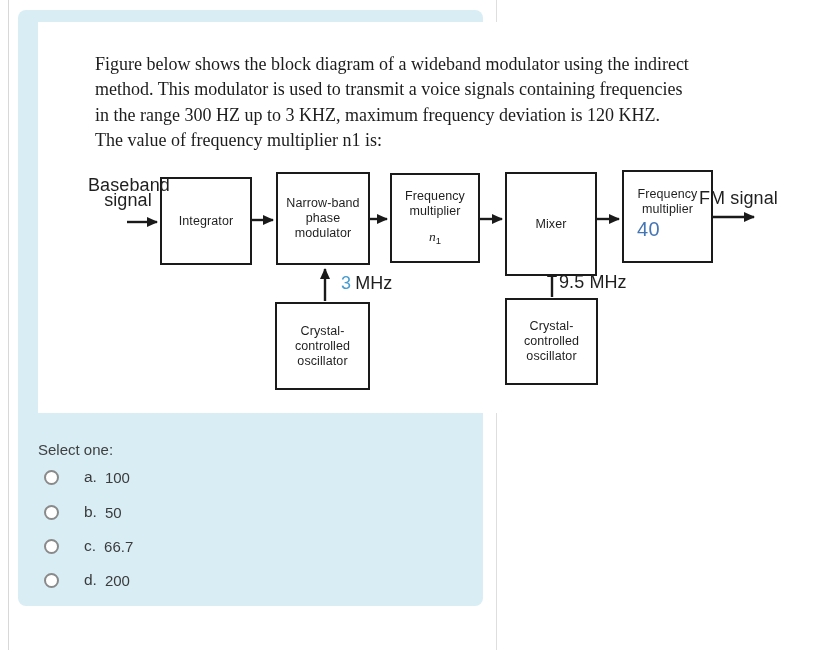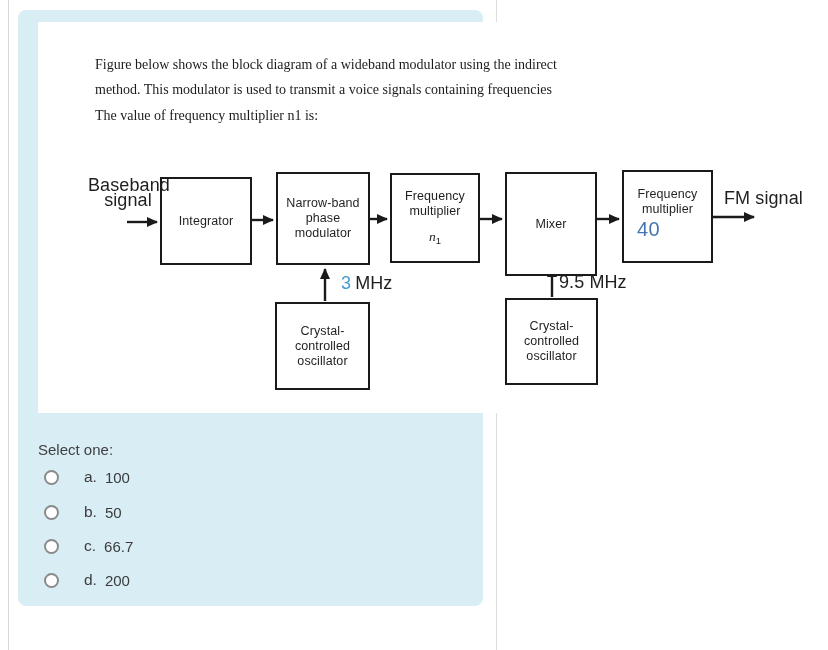--- a/index.html
+++ b/index.html
@@ -19,21 +19,21 @@
   }
 
   
   .figure {
     position:absolute; left:38px; top:22px; width:757px; height:391px;
     background:#ffffff;
   }
   .qtext {
     position:absolute; left:57px; top:30px; width:690px;
     font-family:"Liberation Serif", serif;
-    font-size:14px; line-height:25.4px; color:#1c1c1c;
+    font-size:18px; line-height:25.4px; color:#1c1c1c;
   }
   .qtext div { white-space:nowrap; }
 
   
   .dbox {
     position:absolute; border:2px solid #1a1a1a; background:#fff;
     display:flex; flex-direction:column; align-items:center; justify-content:center;
     font-size:12.5px; line-height:15px; color:#1f1f1f; text-align:center;
     letter-spacing:0.1px;
   }
@@ -46,21 +46,21 @@
   .b-xtal2      { left:467px; top:276px; width:93px; height:87px; }
   .n-symbol { font-family:"Liberation Serif", serif; font-style:italic; font-size:13.5px; margin-top:10px; }
   .n-sub { font-size:9.5px; vertical-align:-3px; font-style:normal; font-family:"Liberation Sans", sans-serif; }
   .mult2-value { color:#4576b4; font-size:20px; margin-top:5px; align-self:flex-start; margin-left:13px; letter-spacing:0.5px; }
 
   .dlabel {
     position:absolute; font-size:18px; line-height:15px; color:#1f1f1f;
     white-space:nowrap; letter-spacing:0.1px;
   }
   .lbl-baseband { left:50px; top:156px; width:80px; text-align:center; white-space:normal; }
-  .lbl-fmsignal { left:686px; top:169px; }
+  .lbl-fmsignal { left:661px; top:169px; }
   .lbl-osc1 { left:303px; top:254px; }
   .lbl-osc2 { left:521px; top:253px; }
   .osc1-value { color:#459cd1; margin-right:4px; }
   .arrows { position:absolute; left:0; top:0; pointer-events:none; }
 
   
   .prompt {
     position:absolute; left:20px; top:431px;
     font-size:15px; color:#404040;
   }
@@ -104,20 +104,21 @@
     <span class="radio"></span>
     <span class="opt-letter">d.</span>
     <span class="opt-text">200</span>
   </div>
 </section>
 
 <div class="figure">
   <div class="qtext">
     <div>Figure below shows the block diagram of a wideband modulator using the indirect</div>
     <div>method. This modulator is used to transmit a voice signals containing frequencies</div>
+    <div>in the range 300 HZ up to 3 KHZ, maximum frequency deviation is 120 KHZ.</div>
     <div>The value of frequency multiplier n1 is:</div>
   </div>
 
   <svg class="arrows" width="757" height="391" viewBox="0 0 757 391">
     <defs>
       <marker id="ah" markerUnits="userSpaceOnUse" markerWidth="13" markerHeight="12" refX="10" refY="5" orient="auto">
         <path d="M0,0 L11,5 L0,10 Z" fill="#1a1a1a"></path>
       </marker>
     </defs>
     <g stroke="#1a1a1a" stroke-width="2.4" fill="none">

